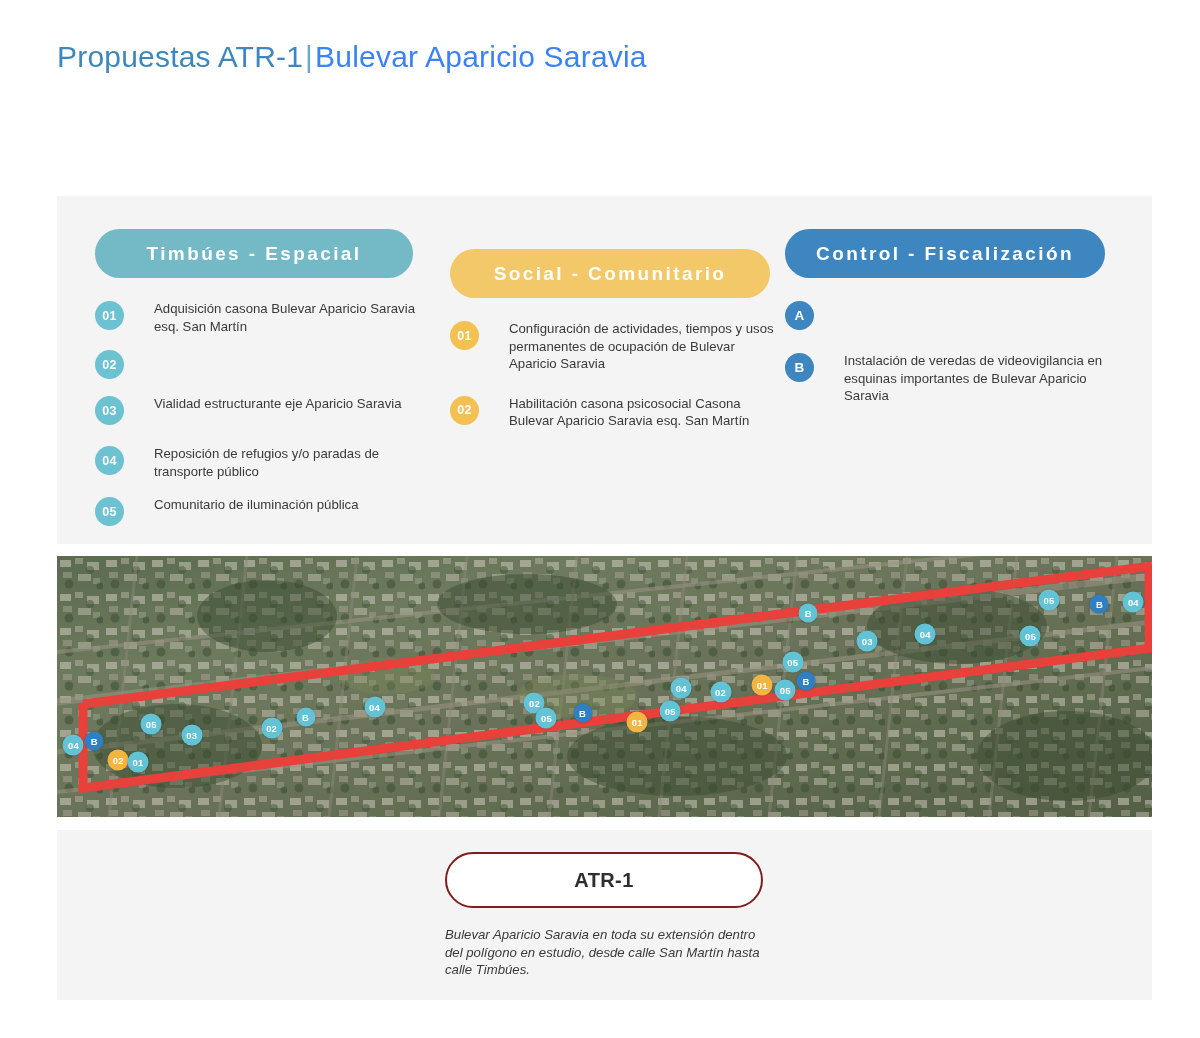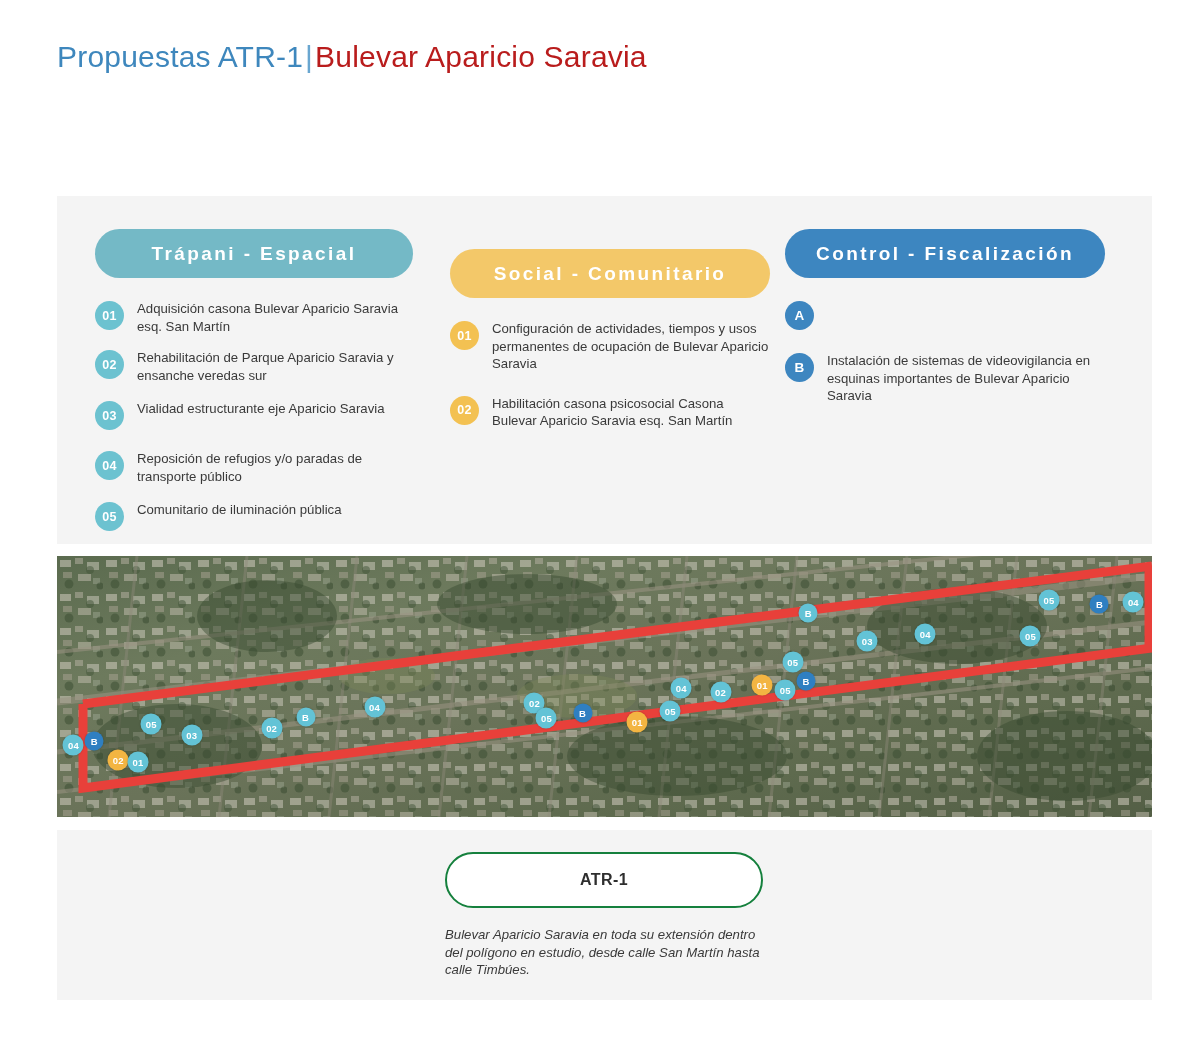--- a/index.html
+++ b/index.html
@@ -29,21 +29,21 @@
   .page-title .t-bold {
     color: #3e87bd;
     font-weight: 400;
   }
   .page-title .t-sep {
     color: #69a6d0;
     font-weight: 300;
     padding: 0 2px;
   }
   .page-title .t-light {
-    color: #b91c1c;
+    color: #3b82f6;
     font-weight: 300;
   }
 
   
   .proposals-panel {
     position: absolute;
     left: 57px;
     top: 196px;
     width: 1095px;
     height: 348px;
@@ -98,21 +98,21 @@
     align-items: center;
     justify-content: center;
     letter-spacing: 0.3px;
     margin-top: 1px;
   }
   .c1 .badge { background: #6cc2d0; }
   .c2 .badge { background: #f3c152; }
   .c3 .badge { background: #3d86c0; font-size: 13.5px; }
 
   .item-text {
-    margin-left: 13px;
+    margin-left: 30px;
     font-size: 13.2px;
     line-height: 1.33;
     color: #3a3a3a;
     max-width: 280px;
   }
   .c3 .item-text { max-width: 290px; }
 
   
   .c1 .item:nth-child(1) { margin-bottom: 14px; }
   .c1 .item:nth-child(2) { margin-bottom: 16px; }
@@ -161,27 +161,27 @@
     height: 170px;
     background: #f4f4f4;
   }
   .atr-pill {
     position: absolute;
     left: 388px;
     top: 22px;
     width: 318px;
     height: 56px;
     box-sizing: border-box;
-    border: 2px solid #15803d;
+    border: 2px solid #7f1d1d;
     border-radius: 30px;
     background: #ffffff;
     display: flex;
     align-items: center;
     justify-content: center;
-    font-size: 16px;
+    font-size: 20px;
     font-weight: bold;
     color: #2e2e2e;
     letter-spacing: 0.4px;
   }
   .atr-desc {
     position: absolute;
     left: 388px;
     top: 96px;
     width: 330px;
     font-size: 13.2px;
@@ -194,29 +194,28 @@
 <body>
 
 <div class="page-title">
   <span class="t-bold">Propuestas ATR-1</span><span class="t-sep">|</span><span class="t-light">Bulevar Aparicio Saravia</span>
 </div>
 
 <div class="proposals-panel">
   <div class="columns">
 
     <div class="column c1">
-      <div class="col-header">Trápani - Espacial</div>
+      <div class="col-header">Timbúes - Espacial</div>
       <ul class="item-list">
         <li class="item">
           <span class="badge">01</span>
           <span class="item-text">Adquisición casona Bulevar Aparicio Saravia esq. San Martín</span>
         </li>
         <li class="item">
           <span class="badge">02</span>
-          <span class="item-text">Rehabilitación de Parque Aparicio Saravia y ensanche veredas sur</span>
         </li>
         <li class="item">
           <span class="badge">03</span>
           <span class="item-text">Vialidad estructurante eje Aparicio Saravia</span>
         </li>
         <li class="item">
           <span class="badge">04</span>
           <span class="item-text">Reposición de refugios y/o paradas de transporte público</span>
         </li>
         <li class="item">
@@ -241,21 +240,21 @@
     </div>
 
     <div class="column c3">
       <div class="col-header">Control - Fiscalización</div>
       <ul class="item-list">
         <li class="item">
           <span class="badge">A</span>
         </li>
         <li class="item">
           <span class="badge">B</span>
-          <span class="item-text">Instalación de sistemas de videovigilancia en esquinas importantes de Bulevar Aparicio Saravia</span>
+          <span class="item-text">Instalación de veredas de videovigilancia en esquinas importantes de Bulevar Aparicio Saravia</span>
         </li>
       </ul>
     </div>
 
   </div>
 </div>
 
 <div class="map-wrap">
   <svg class="map-canvas" viewBox="0 0 1095 261" preserveAspectRatio="none">
     <defs>

